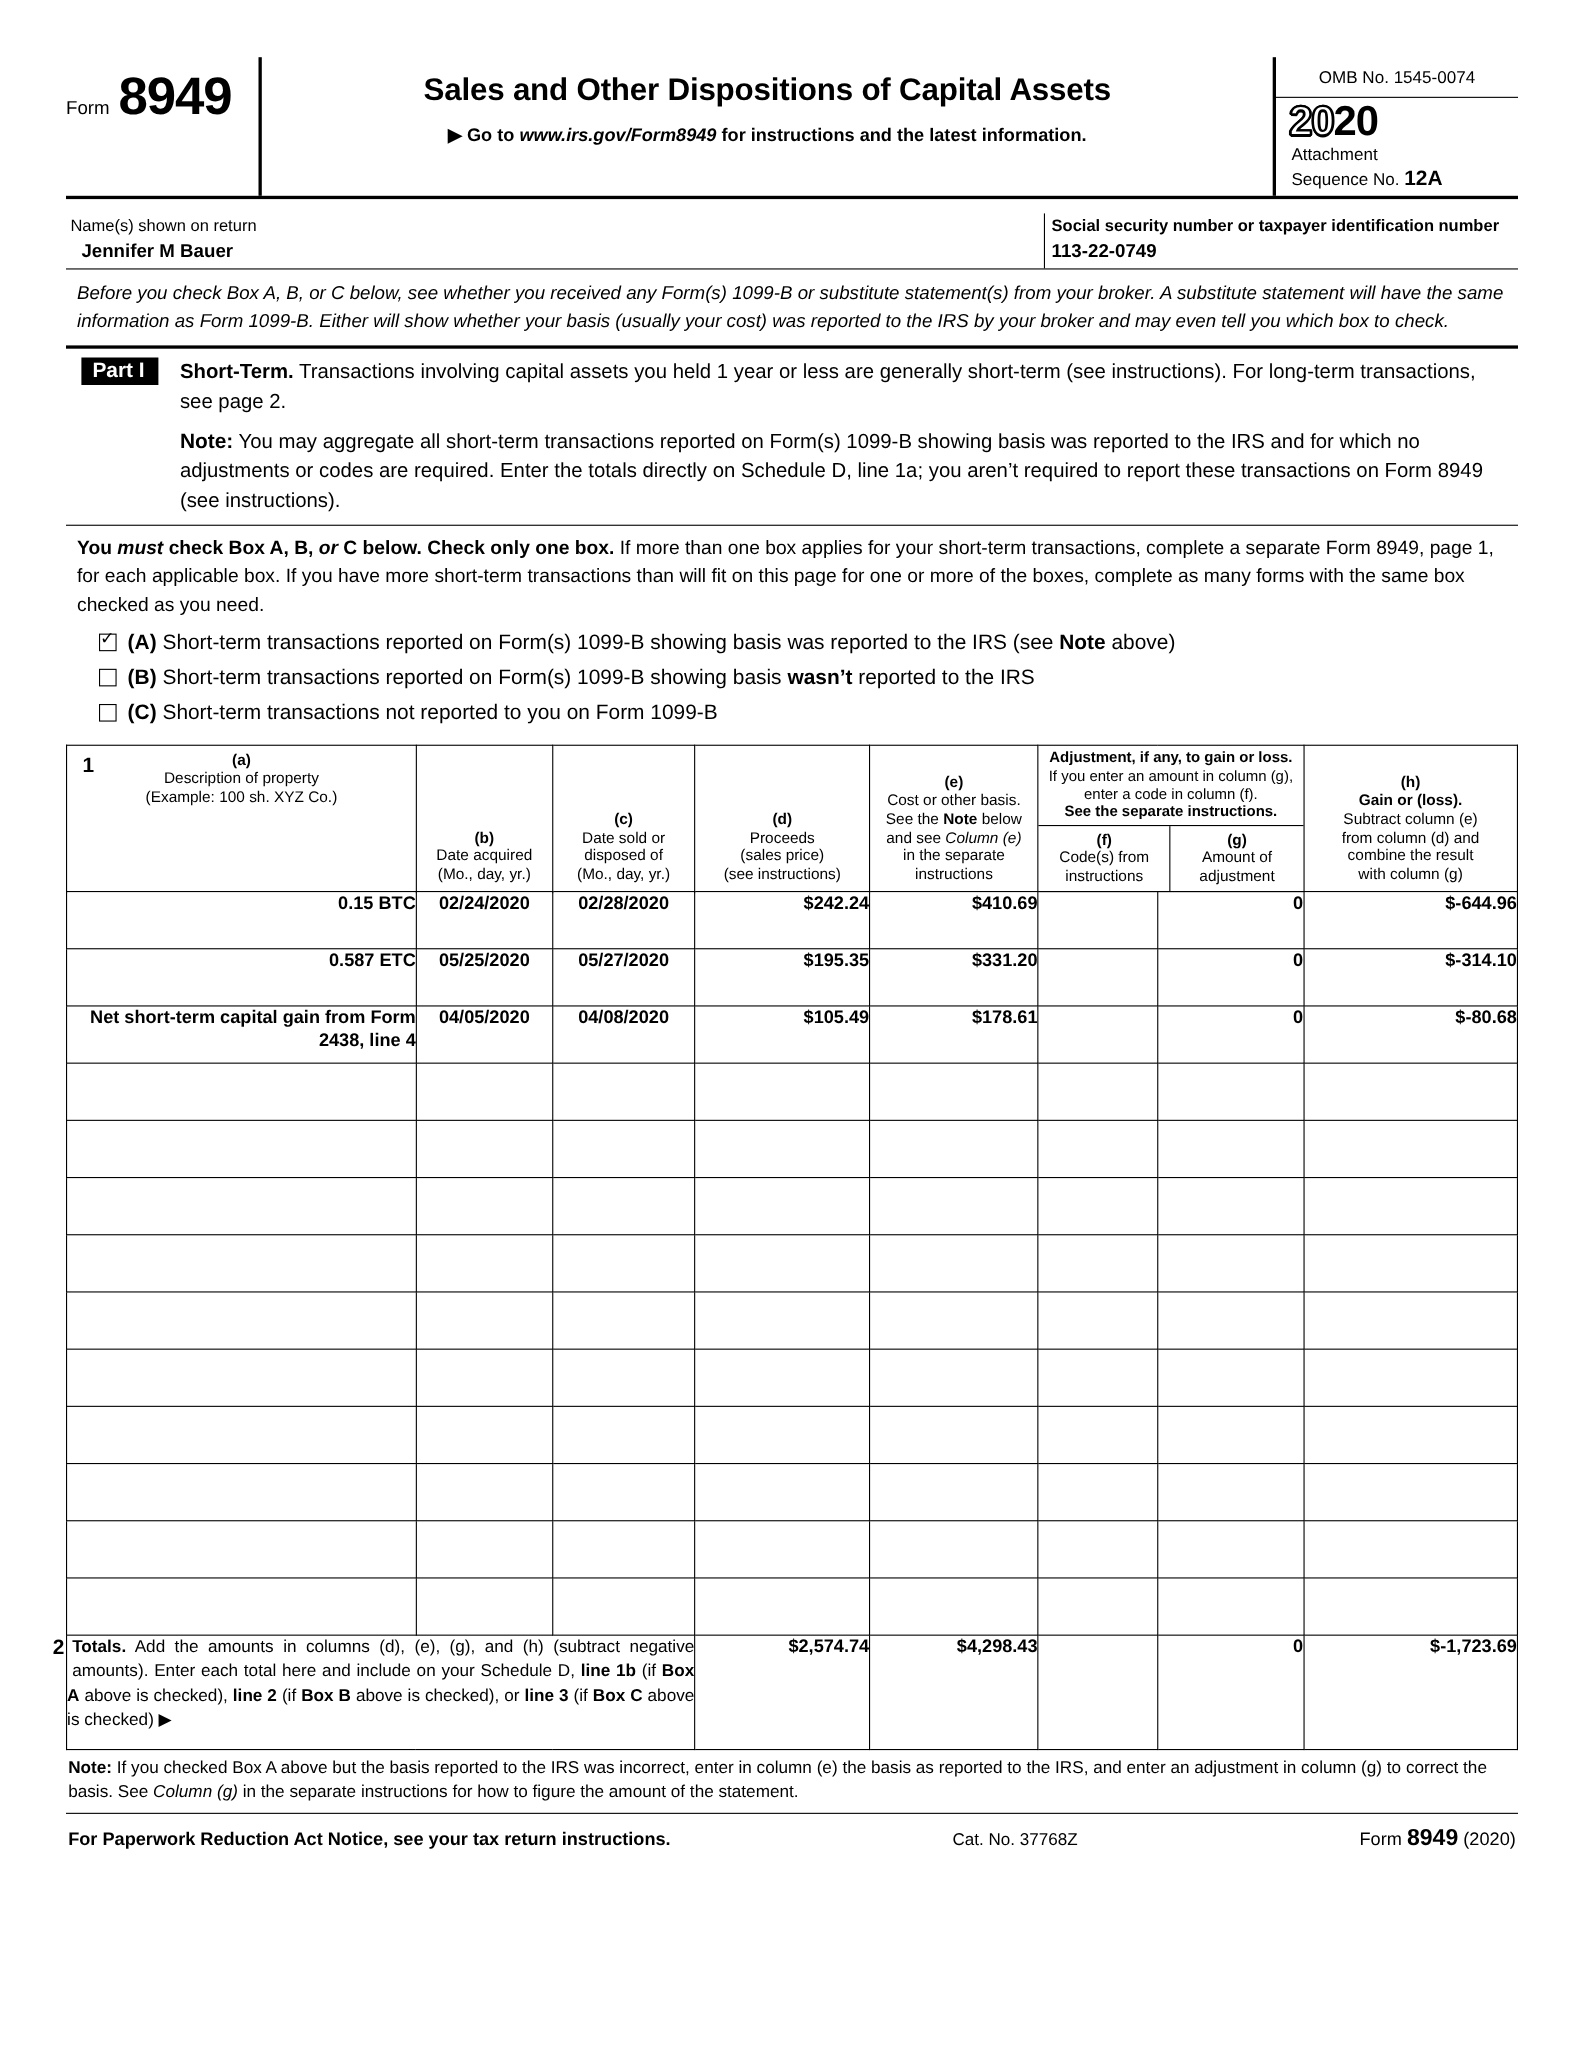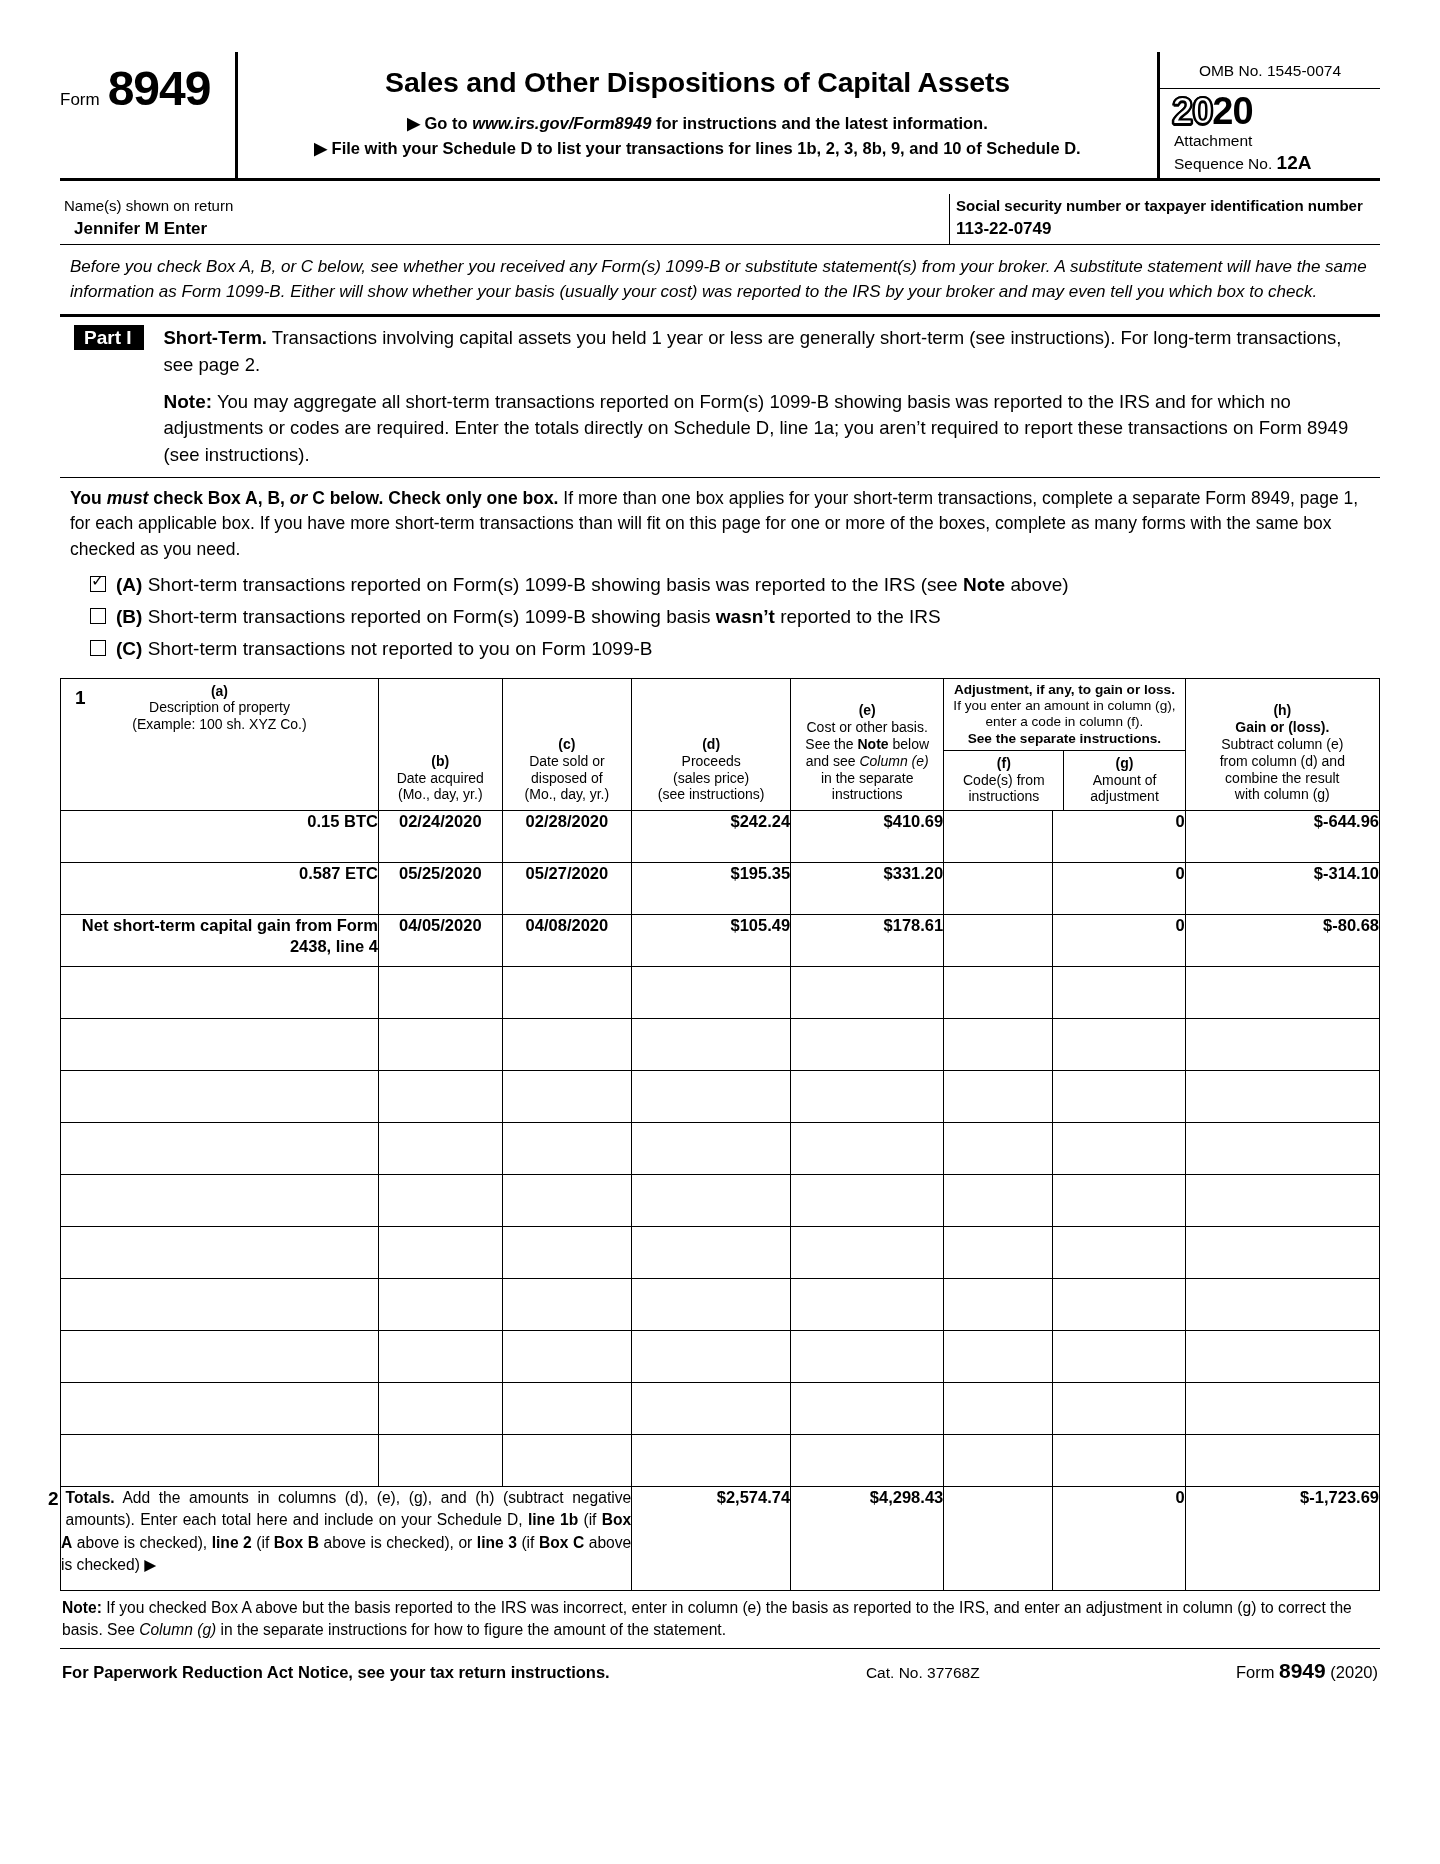--- a/index.html
+++ b/index.html
@@ -331,43 +331,39 @@
       </div>
     </div>
 
     <div class="hdr-mid">
       <div class="hdr-title">Sales and Other Dispositions of Capital Assets</div>
       <div class="hdr-sub">
         <span>▶</span>
         <span>Go to</span>
         <i>www.irs.gov/Form8949</i>
         <span>for instructions and the latest information.</span>
-      </div>
-      <div class="hdr-sub">
-        <span>▶</span>
-        <span>File with your Schedule D to list your transactions for lines 1b, 2, 3, 8b, 9, and 10 of Schedule D.</span>
       </div>
     </div>
 
     <div class="hdr-right">
       <div class="omb">OMB No. 1545-0074</div>
       <div class="yearblock">
         <div class="yearbig"><span class="hollow">20</span><span>20</span></div>
         <div class="attach">
           <div>Attachment</div>
           <div><span>Sequence No.</span> <span class="seq">12A</span></div>
         </div>
       </div>
     </div>
   </div>
 
   <div class="namerow">
     <div class="name-cell">
       <div class="cell-label">Name(s) shown on return</div>
-      <div class="cell-val">Jennifer M Enter</div>
+      <div class="cell-val">Jennifer M Bauer</div>
     </div>
     <div class="ssn-cell">
       <div class="cell-label b">Social security number or taxpayer identification number</div>
       <div class="cell-val">113-22-0749</div>
     </div>
   </div>
 
   <div class="intro">Before you check Box A, B, or C below, see whether you received any Form(s) 1099-B or substitute statement(s) from your broker. A substitute statement will have the same information as Form 1099-B. Either will show whether your basis (usually your cost) was reported to the IRS by your broker and may even tell you which box to check.</div>
 
   <div class="partrow">

